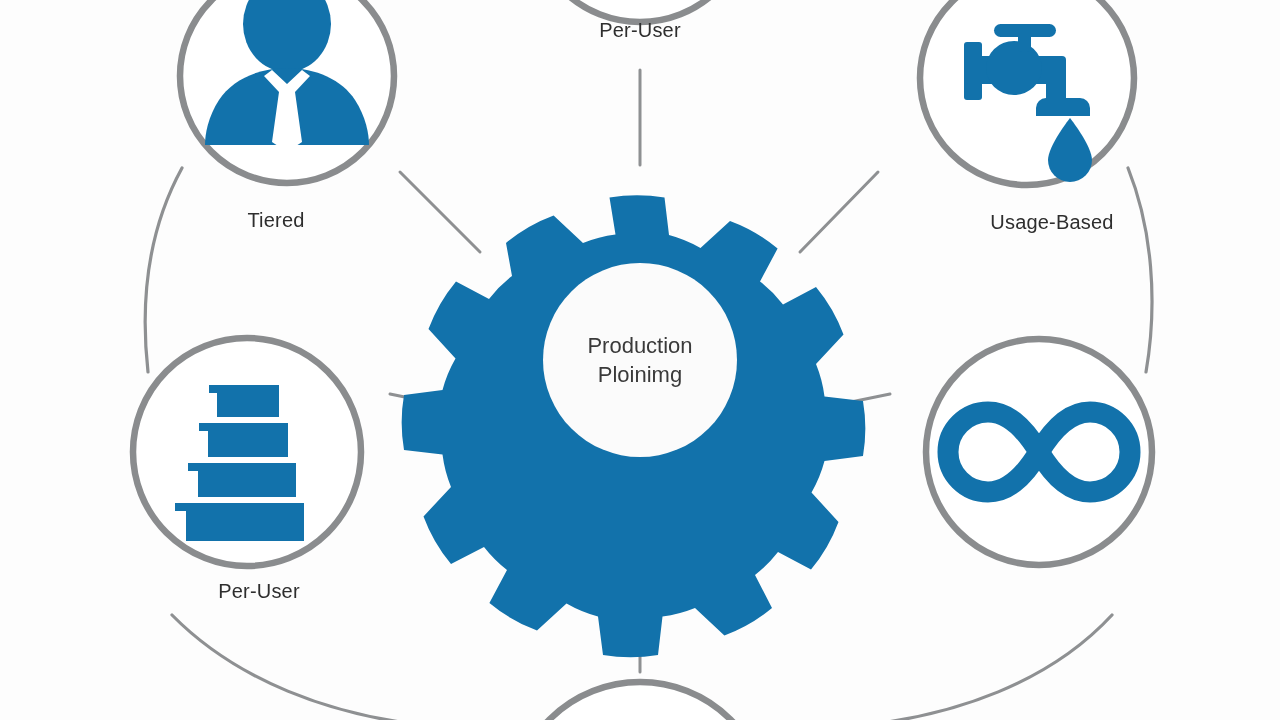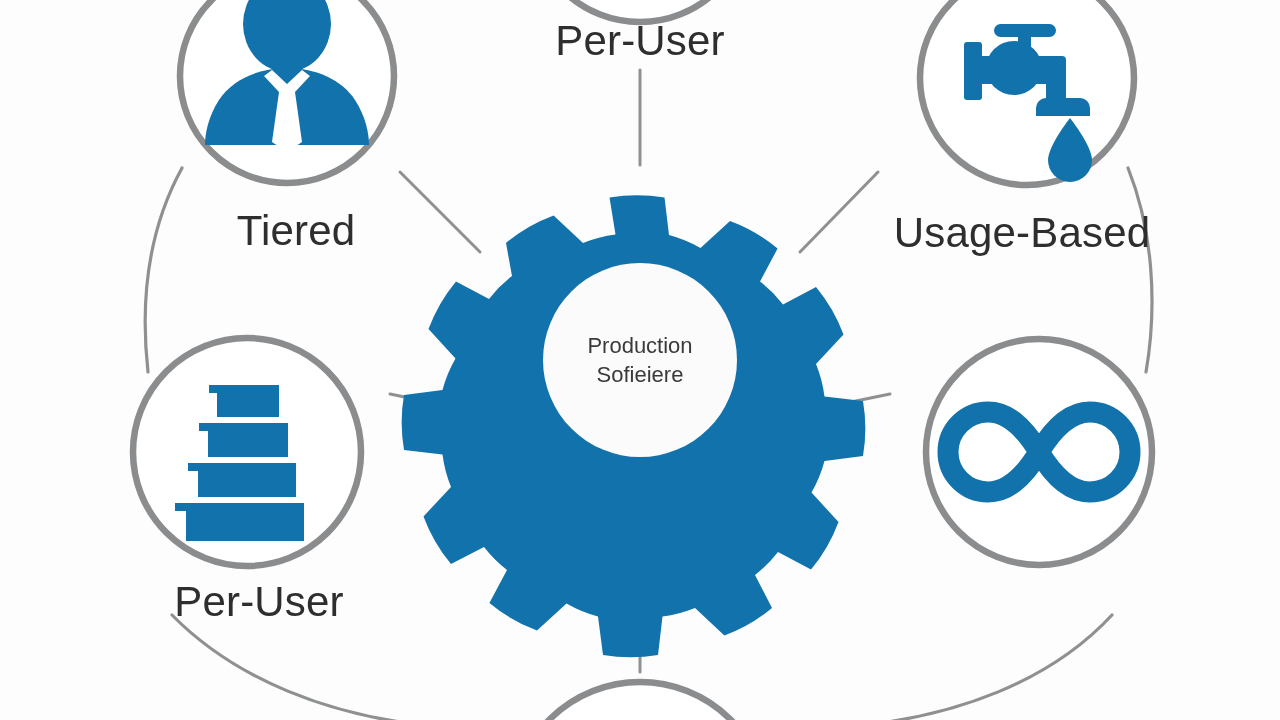--- a/index.html
+++ b/index.html
@@ -25,21 +25,21 @@
     top: 0;
     width: 1280px;
     height: 720px;
     display: block;
   }
   .node-label {
     position: absolute;
     text-align: center;
     color: #2e2e2e;
     font-family: "Liberation Sans", sans-serif;
-    font-size: 42px;
+    font-size: 20px;
     font-weight: 400;
     letter-spacing: 0.2px;
     white-space: nowrap;
     transform: translateX(-50%);
     line-height: 1;
   }
   .hub-text {
     position: absolute;
     left: 640px;
     top: 360px;
@@ -197,25 +197,25 @@
                  a 130 130 0 0 1 32.5 -8.5
                  Z" transform="translate(-3,-1)"></path>
         <circle cx="640" cy="360" r="97" fill="#fbfbfb"></circle>
       </g>
 
     </g>
   </svg>
 
   <div class="hub-text">
     <span>Production</span>
-    <span>Sofieiere</span>
+    <span>Ploinimg</span>
   </div>
 
   <div class="node-label" style="left:640px; top:20px;">Per-User</div>
 
-  <div class="node-label" style="left:296px; top:210px;">Tiered</div>
-
-  <div class="node-label" style="left:1022px; top:212px;">Usage-Based</div>
+  <div class="node-label" style="left:276px; top:210px;">Tiered</div>
+
+  <div class="node-label" style="left:1052px; top:212px;">Usage-Based</div>
 
   <div class="node-label" style="left:259px; top:581px;">Per-User</div>
 
 
 </div>
 
 </body></html>

